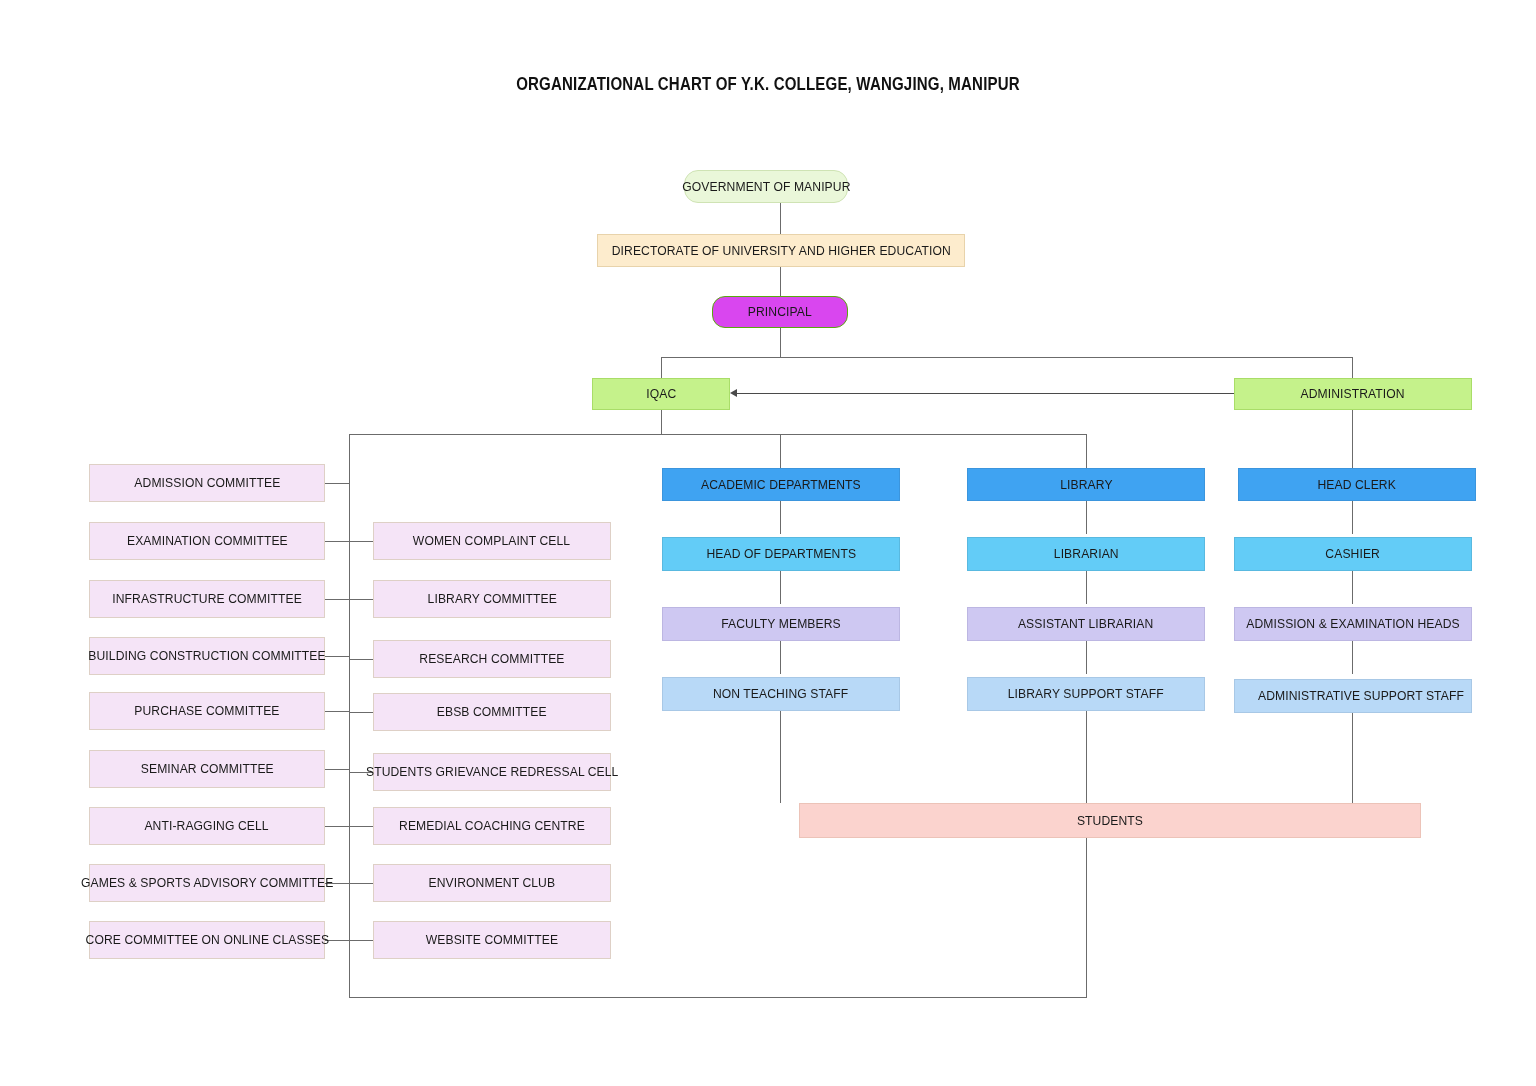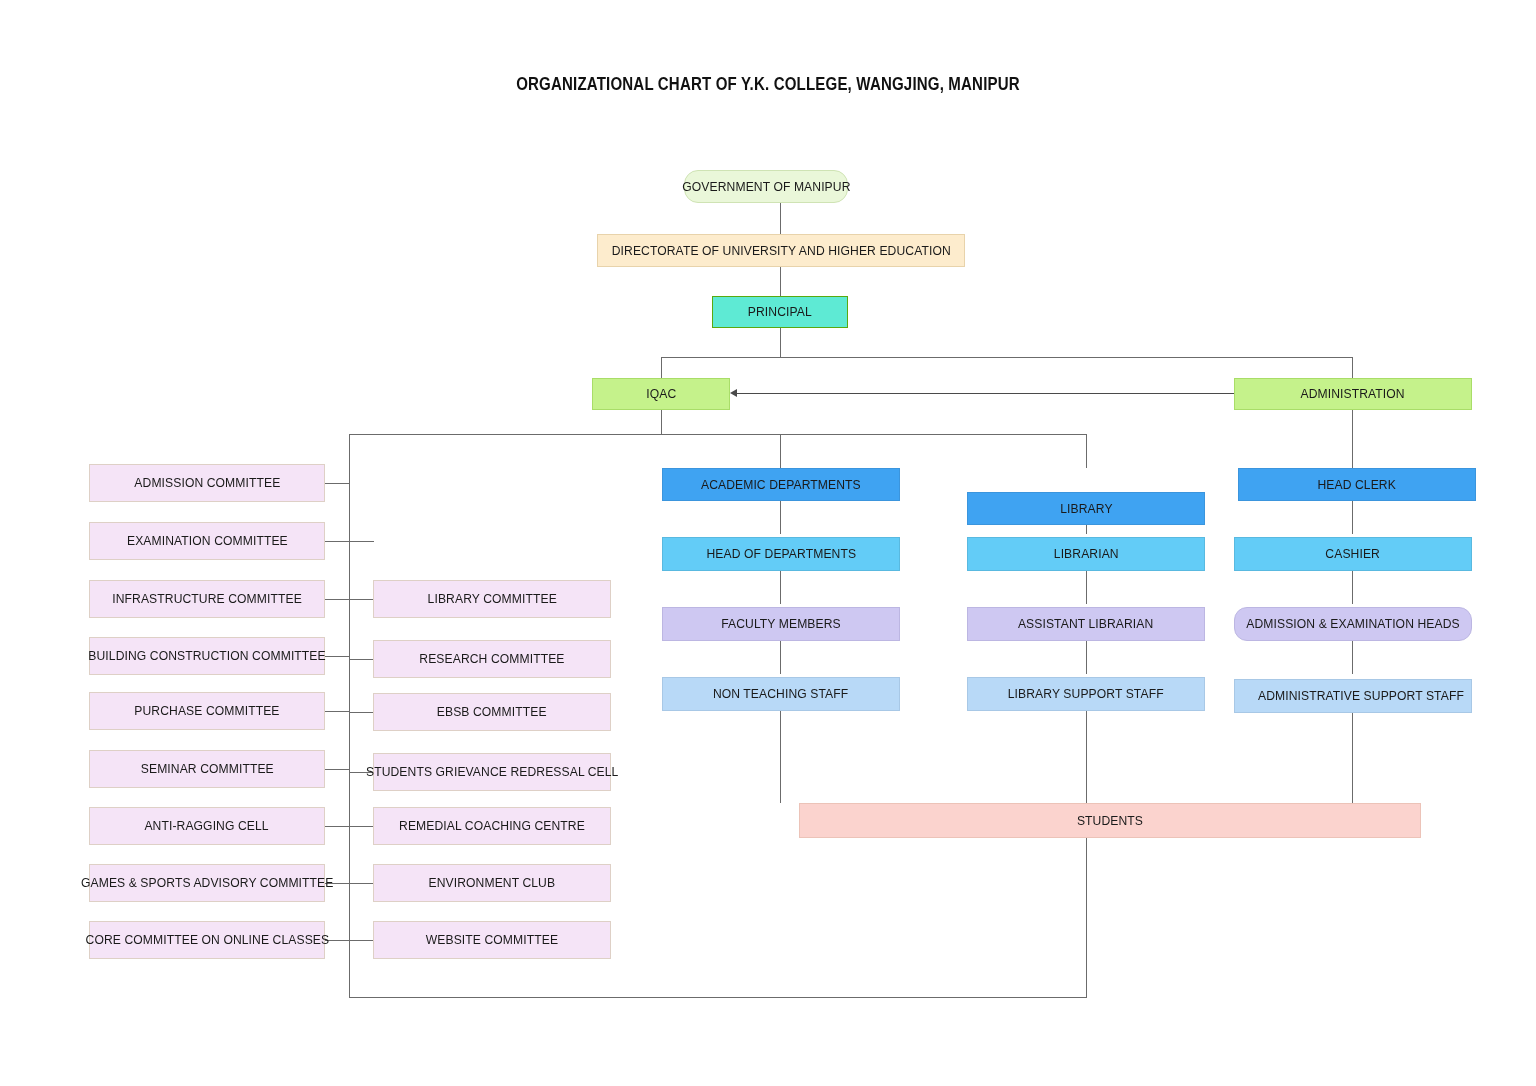--- a/index.html
+++ b/index.html
@@ -20,21 +20,21 @@
     display:flex;align-items:center;justify-content:center;
     text-align:center;color:#1a1a1a;line-height:1.05;
     font-size:13.2px;letter-spacing:0.1px;white-space:nowrap;
     border:1px solid rgba(120,120,90,0.45);
   }
   .node span{display:block;transform:scaleX(0.92);transform-origin:center center;}
 
   
   .c-gov   {background:#eaf7d9;border-color:#cfe3b4;}
   .c-dir   {background:#fdeccd;border-color:#e8d3ab;}
-  .c-prin  {background:#5eead4;border-color:#5aa80f;}
+  .c-prin  {background:#d946ef;border-color:#5aa80f;border-radius:13px;}
   .c-iqac  {background:#c5f28b;border-color:#a9dd68;}
   .c-blue1 {background:#3fa3f2;border-color:#3b95dd;}
   .c-blue2 {background:#63ccf7;border-color:#59b9e0;}
   .c-lav   {background:#cec8f2;border-color:#bcb6e2;}
   .c-blue3 {background:#b8d9f7;border-color:#a8c8e6;}
   .c-comm  {background:#f5e4f7;border-color:#ded0c6;}
   .c-stud  {background:#fbd3ce;border-color:#ecc3b8;}
 
   .line{position:absolute;background:#6b6b6b;}
   .vline{width:1px;}
@@ -151,20 +151,23 @@
   <div class="node c-comm" style="left:89px;top:807px;width:236px;height:38px;">
       <span>ANTI-RAGGING CELL</span>
     </div>
   <div class="node c-comm" style="left:89px;top:864px;width:236px;height:38px;">
       <span>GAMES &amp; SPORTS ADVISORY COMMITTEE</span>
     </div>
   <div class="node c-comm" style="left:89px;top:921px;width:236px;height:38px;">
       <span>CORE COMMITTEE ON ONLINE CLASSES</span>
     </div>
 
+  <div class="node c-comm" style="left:373px;top:522px;width:238px;height:38px;">
+      <span>WOMEN COMPLAINT CELL</span>
+    </div>
   <div class="node c-comm" style="left:373px;top:580px;width:238px;height:38px;">
       <span>LIBRARY COMMITTEE</span>
     </div>
   <div class="node c-comm" style="left:373px;top:640px;width:238px;height:38px;">
       <span>RESEARCH COMMITTEE</span>
     </div>
   <div class="node c-comm" style="left:373px;top:693px;width:238px;height:38px;">
       <span>EBSB COMMITTEE</span>
     </div>
   <div class="node c-comm" style="left:373px;top:753px;width:238px;height:38px;">
@@ -186,40 +189,40 @@
   <div class="node c-blue2" style="left:662px;top:537px;width:238px;height:34px;">
       <span>HEAD OF DEPARTMENTS</span>
     </div>
   <div class="node c-blue3" style="left:662px;top:677px;width:238px;height:34px;">
       <span>NON TEACHING STAFF</span>
     </div>
   <div class="node c-lav" style="left:662px;top:607px;width:238px;height:34px;">
       <span>FACULTY MEMBERS</span>
     </div>
 
-  <div class="node c-blue1" style="left:967px;top:492px;width:238px;height:33px;">
+  <div class="node c-blue1" style="left:967px;top:468px;width:238px;height:33px;">
       <span>LIBRARY</span>
     </div>
   <div class="node c-blue2" style="left:967px;top:537px;width:238px;height:34px;">
       <span>LIBRARIAN</span>
     </div>
   <div class="node c-lav" style="left:967px;top:607px;width:238px;height:34px;">
       <span>ASSISTANT LIBRARIAN</span>
     </div>
   <div class="node c-blue3" style="left:967px;top:677px;width:238px;height:34px;">
       <span>LIBRARY SUPPORT STAFF</span>
     </div>
 
   <div class="node c-blue1" style="left:1238px;top:468px;width:238px;height:33px;">
       <span>HEAD CLERK</span>
     </div>
   <div class="node c-blue2" style="left:1234px;top:537px;width:238px;height:34px;">
       <span>CASHIER</span>
     </div>
-  <div class="node c-lav" style="left:1234px;top:607px;width:238px;height:34px;border-radius:13px;">
+  <div class="node c-lav" style="left:1234px;top:607px;width:238px;height:34px;">
       <span>ADMISSION &amp; EXAMINATION HEADS</span>
     </div>
   <div class="node c-blue3" style="left:1234px;top:679px;width:238px;height:34px;padding-left:16px;">
       <span>ADMINISTRATIVE SUPPORT STAFF</span>
     </div>
 
   <div class="node c-stud" style="left:755px;top:803px;width:622px;height:35px;margin-left:44px;">
     <span>STUDENTS</span>
   </div>
 

